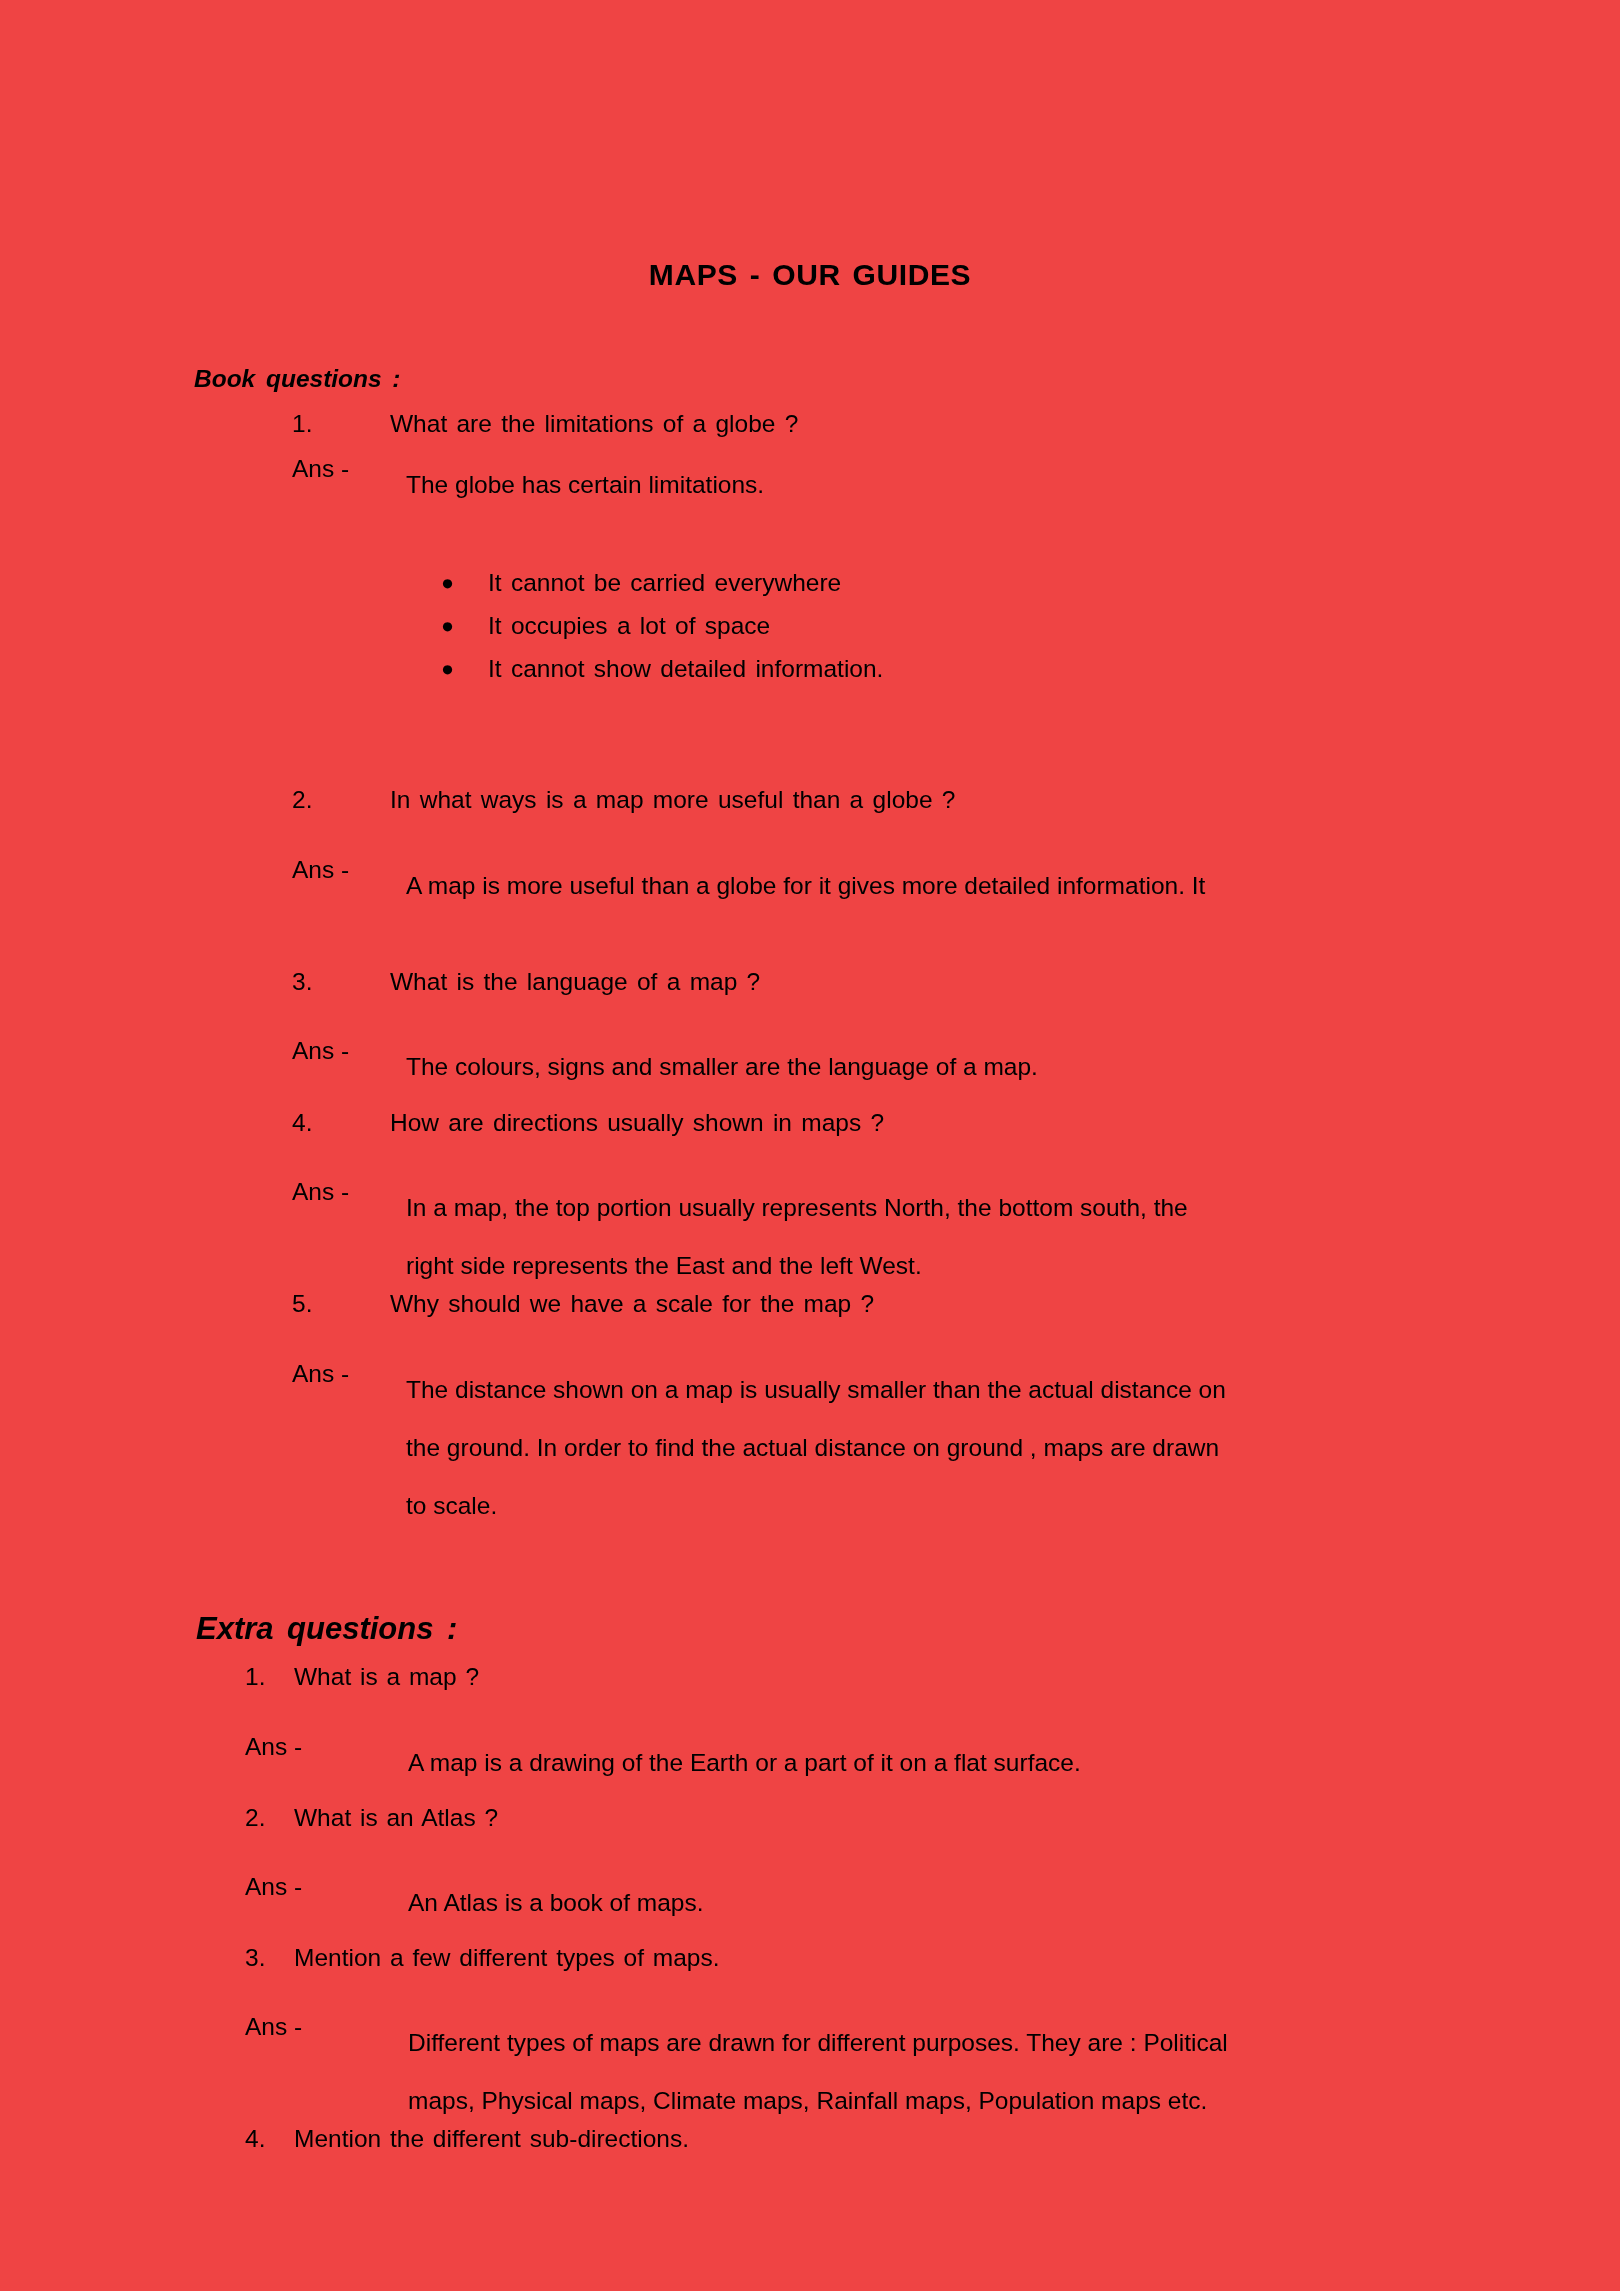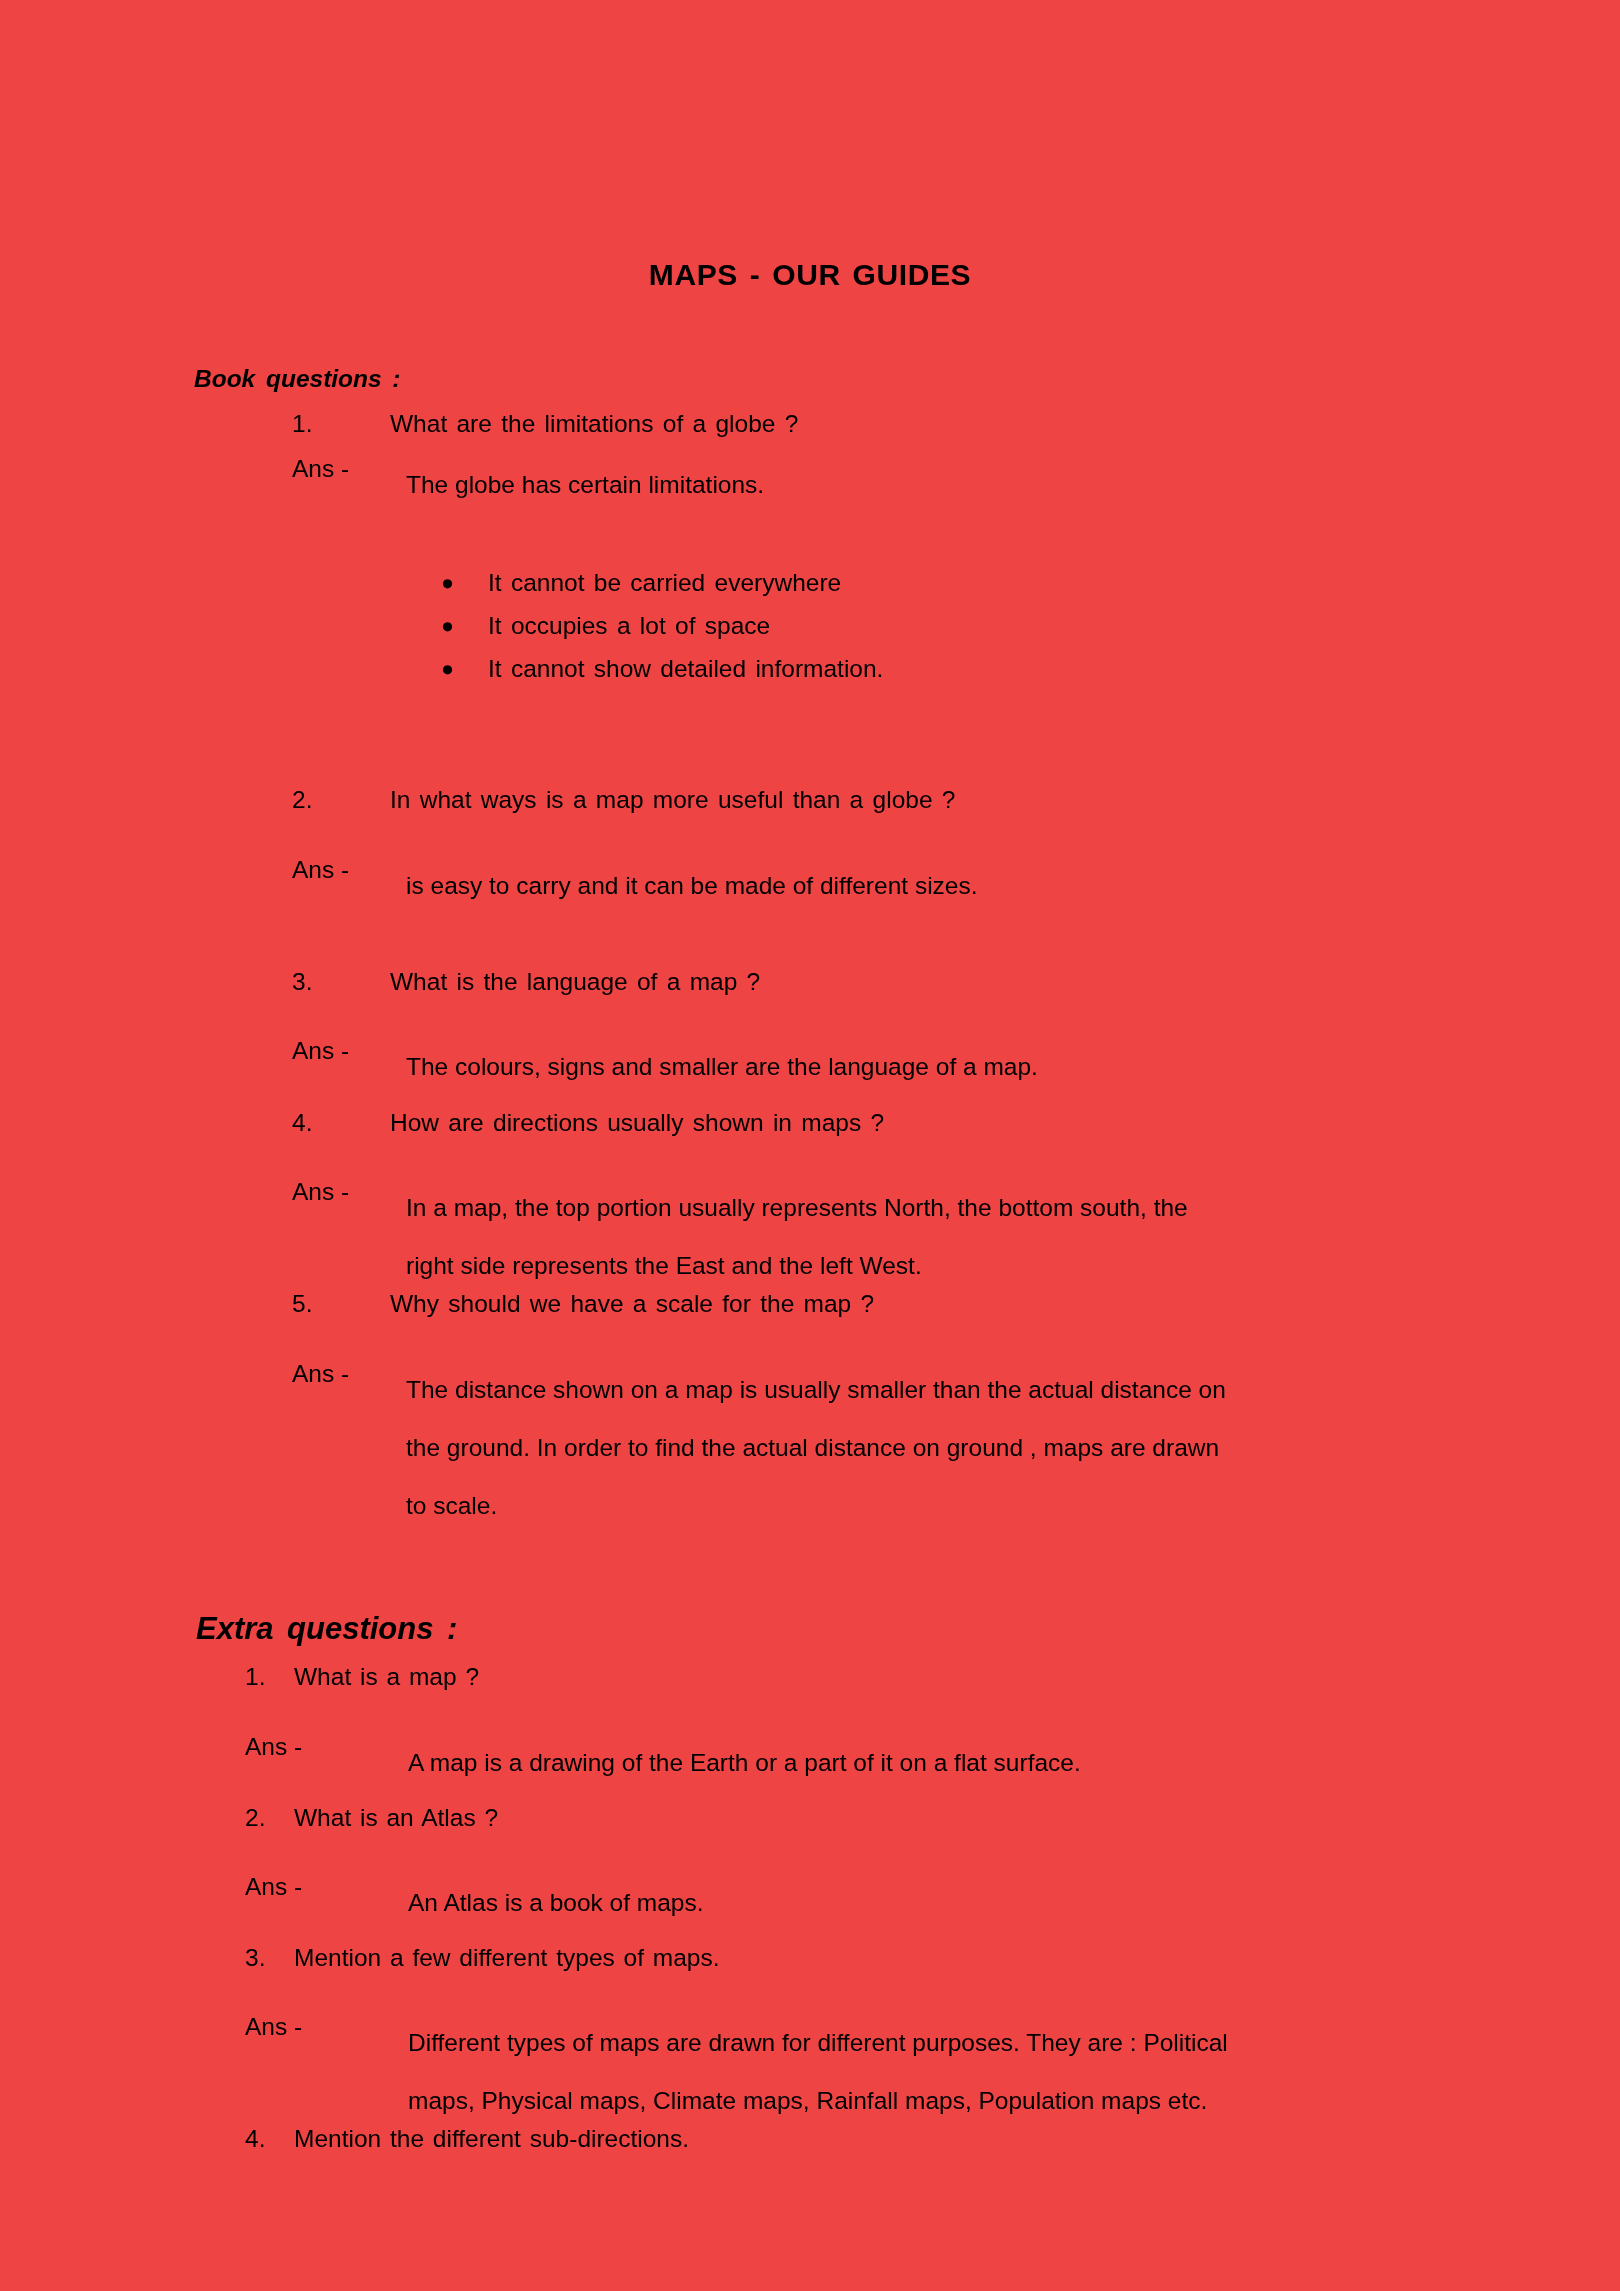--- a/index.html
+++ b/index.html
@@ -165,21 +165,21 @@
     </li>
   </ul>
 
   <div class="qa-row book-q" style="top:779px">
     <span class="qa-label">2.</span>
     <span class="qa-text">In what ways is a map more useful than a globe ?</span>
   </div>
   <div class="qa-row book-a" style="top:849px">
     <span class="qa-label">Ans -</span>
     <span class="qa-text">
-      <p>is easy to carry and it can be made of different sizes.</p>
+      <p>A map is more useful than a globe for it gives more detailed information. It</p>
     </span>
   </div>
 
   <div class="qa-row book-q" style="top:961px">
     <span class="qa-label">3.</span>
     <span class="qa-text">What is the language of a map ?</span>
   </div>
   <div class="qa-row book-a" style="top:1030px">
     <span class="qa-label">Ans -</span>
     <span class="qa-text">

